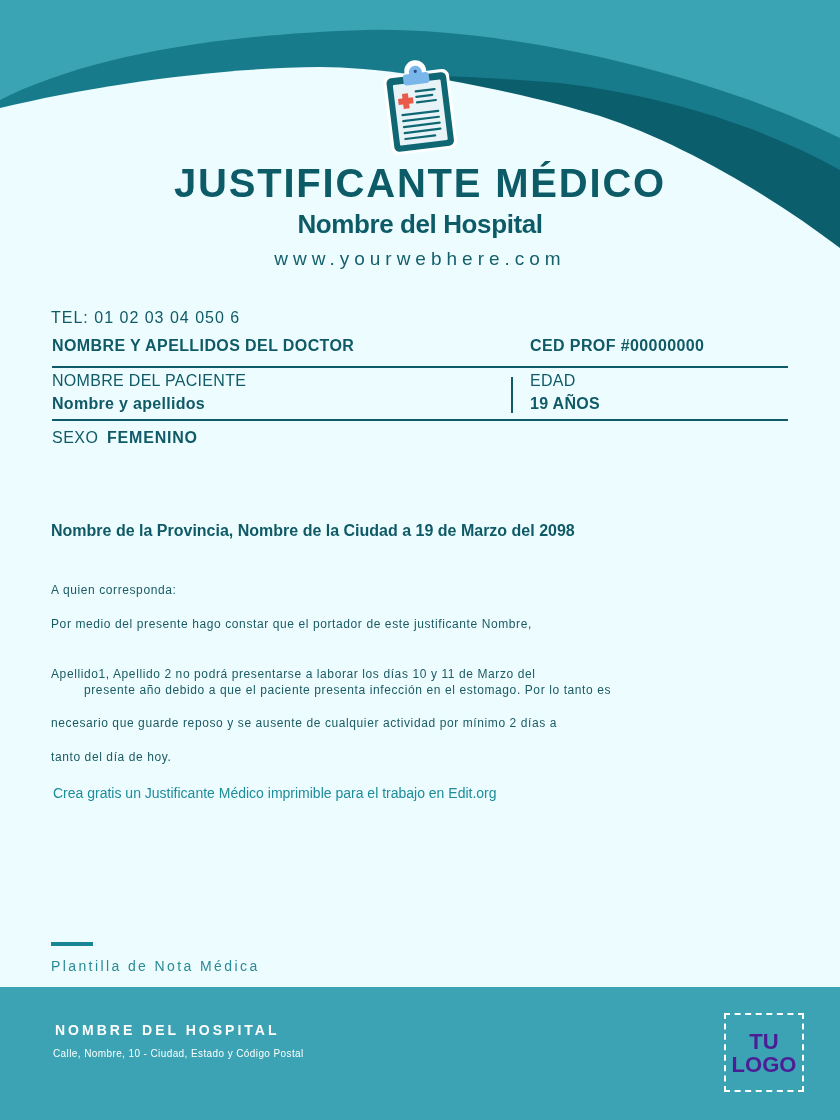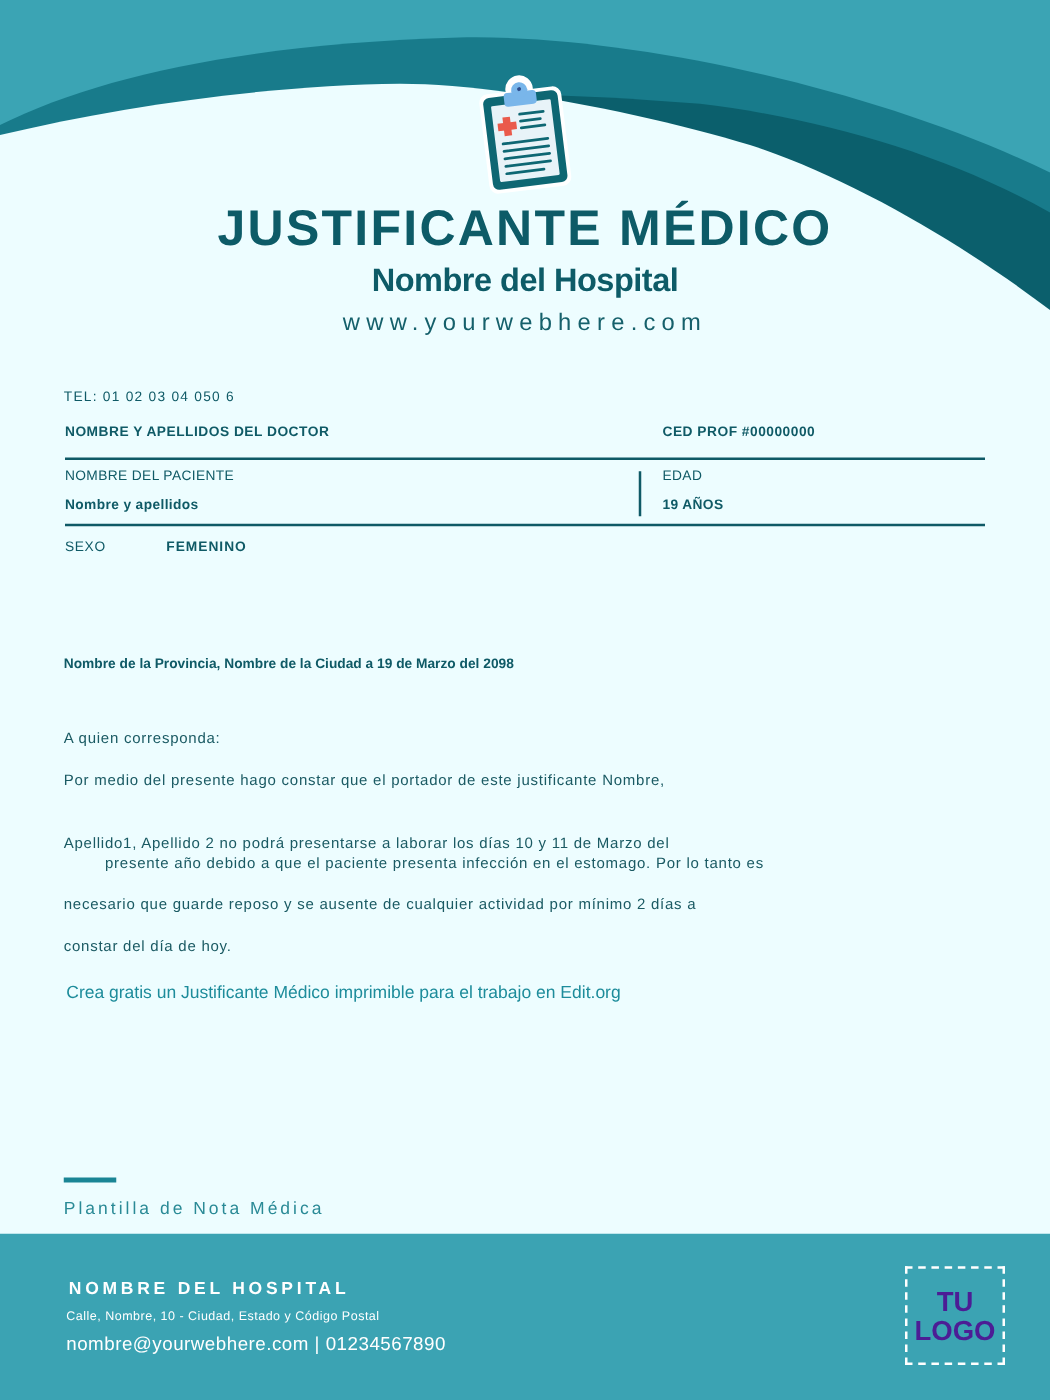--- a/index.html
+++ b/index.html
@@ -3,21 +3,21 @@
 <meta charset="utf-8">
 <style>
   html, body { margin: 0; padding: 0; }
   body { width: 840px; height: 1120px; position: relative; overflow: hidden; background: #edfdff; font-family: "Liberation Sans", sans-serif; color: #0f5a66; }
   .abs { position: absolute; white-space: nowrap; }
   #waves { position: absolute; left: 0; top: 0; }
   #clipboard { position: absolute; left: 380px; top: 58px; }
   .title { left: 0; width: 840px; text-align: center; top: 160px; font-size: 40px; line-height: 46px; font-weight: bold; letter-spacing: 1.8px; color: #0d5b67; }
   .hospital { left: 0; width: 840px; text-align: center; top: 208px; font-size: 26px; line-height: 32px; font-weight: bold; letter-spacing: -0.4px; color: #0d5b67; }
   .web { left: 0; width: 840px; text-align: center; top: 246px; font-size: 19px; line-height: 26px; letter-spacing: 5px; color: #15606b; }
-  .f16 { font-size: 11px; line-height: 20px; }
+  .f16 { font-size: 16px; line-height: 20px; }
   .b { font-weight: bold; }
   .hline { position: absolute; left: 52px; width: 736px; height: 2px; background: #0f5a66; }
   .vline { position: absolute; left: 511px; top: 377px; width: 2px; height: 36px; background: #0f5a66; }
   .body-line { left: 51px; font-size: 12px; line-height: 22px; letter-spacing: 0.6px; color: #1a5a63; }
   .promo { left: 53px; top: 784px; font-size: 14px; line-height: 18px; color: #1d8c9b; }
   .accent-bar { position: absolute; left: 51px; top: 942px; width: 42px; height: 4px; background: #1a8595; }
   .template-label { left: 51px; top: 957px; font-size: 14px; line-height: 18px; letter-spacing: 2.4px; color: #2a8a96; }
   .footer { position: absolute; left: 0; top: 987px; width: 840px; height: 133px; background: #3ba3b3; }
   .footer .abs { color: #ffffff; }
   .f-name { left: 55px; top: 34px; font-size: 14px; line-height: 18px; font-weight: bold; letter-spacing: 3px; }
@@ -72,35 +72,34 @@
 
 <div class="abs f16" style="left:52px; top:371px; letter-spacing:0.3px;">NOMBRE DEL PACIENTE</div>
 <div class="abs f16 b" style="left:52px; top:394px; letter-spacing:0.3px;">Nombre y apellidos</div>
 <div class="vline"></div>
 <div class="abs f16" style="left:530px; top:371px; letter-spacing:0.3px;">EDAD</div>
 <div class="abs f16 b" style="left:530px; top:394px; letter-spacing:0.3px;">19 AÑOS</div>
 
 <div class="hline" style="top:419px;"></div>
 
 <div class="abs f16" style="left:52px; top:428px; letter-spacing:0.5px;">SEXO</div>
-<div class="abs f16 b" style="left:107px; top:428px; letter-spacing:0.8px;margin-left:26px;">FEMENINO</div>
+<div class="abs f16 b" style="left:107px; top:428px; letter-spacing:0.8px;">FEMENINO</div>
 
 <div class="abs f16 b" style="left:51px; top:521px;">Nombre de la Provincia, Nombre de la Ciudad a 19 de Marzo del 2098</div>
 <div class="abs body-line" style="top:579px;">A quien corresponda:</div>
 <div class="abs body-line" style="top:613px;">Por medio del presente hago constar que el portador de este justificante Nombre,</div>
 <div class="abs body-line" style="top:646px;margin-top:17px;">Apellido1, Apellido 2  no podrá presentarse a laborar los días 10 y 11 de Marzo del</div>
 <div class="abs body-line" style="top:679px;margin-left:33px;">presente año debido a que el paciente presenta infección en el estomago. Por lo tanto es</div>
 <div class="abs body-line" style="top:712px;">necesario que guarde reposo y se ausente de cualquier actividad por mínimo 2 días a</div>
-<div class="abs body-line" style="top:746px;">constar del día de hoy.</div>
+<div class="abs body-line" style="top:746px;">tanto del día de hoy.</div>
 <div class="abs promo">Crea gratis un Justificante Médico imprimible para el trabajo en Edit.org</div>
 
 <div class="accent-bar"></div>
 <div class="abs template-label">Plantilla de Nota Médica</div>
 
 <div class="footer">
   <div class="abs f-name">NOMBRE DEL HOSPITAL</div>
   <div class="abs f-addr">Calle, Nombre, 10 - Ciudad, Estado y Código Postal</div>
-  <div class="abs f-mail">nombre@yourwebhere.com | 01234567890</div>
   <div class="logo-box">
     <span>TU</span>
     <span>LOGO</span>
   </div>
 </div>
 
 </body></html>

